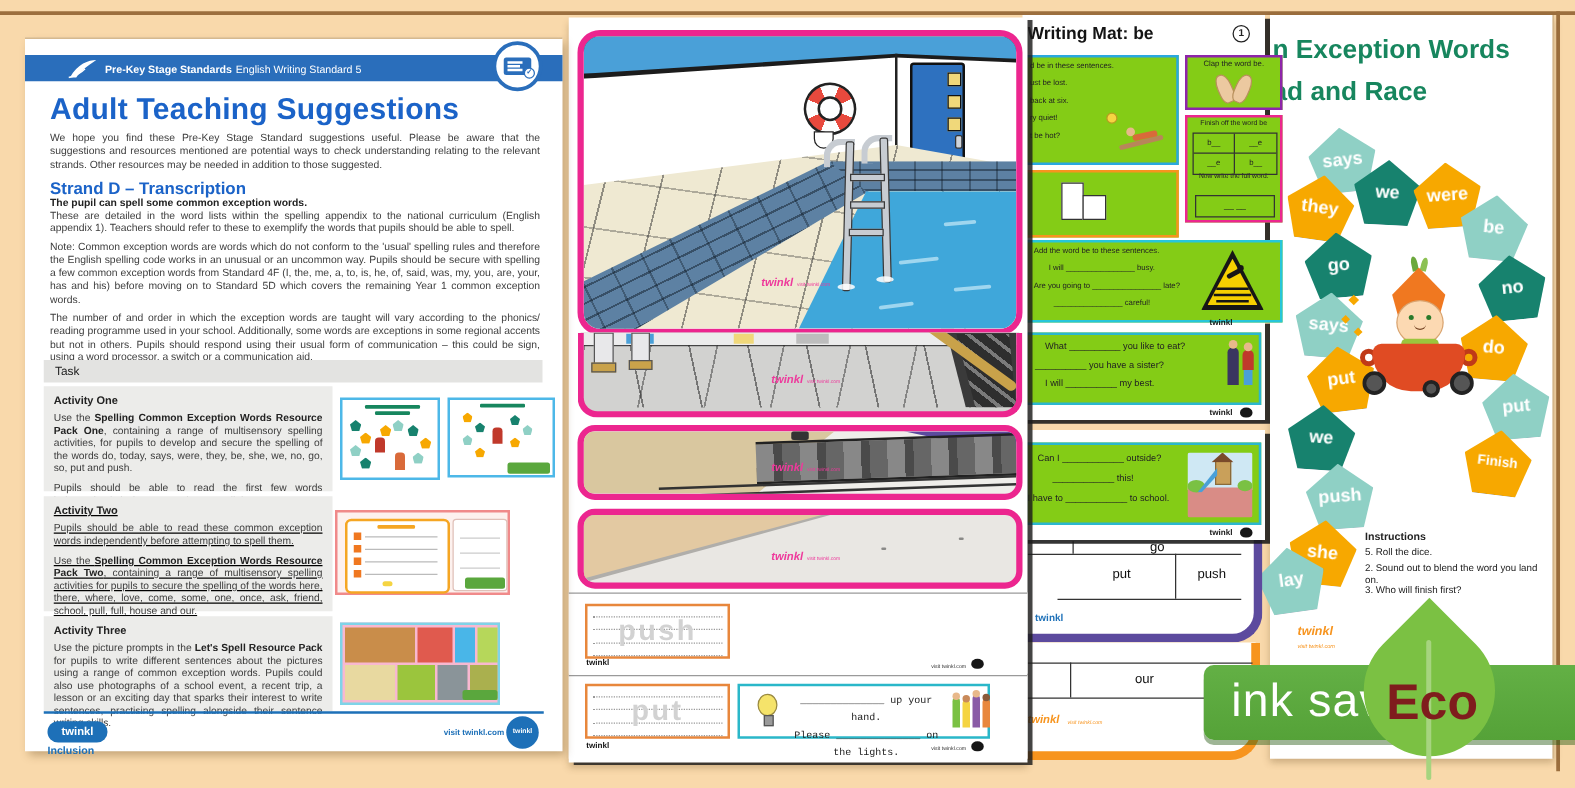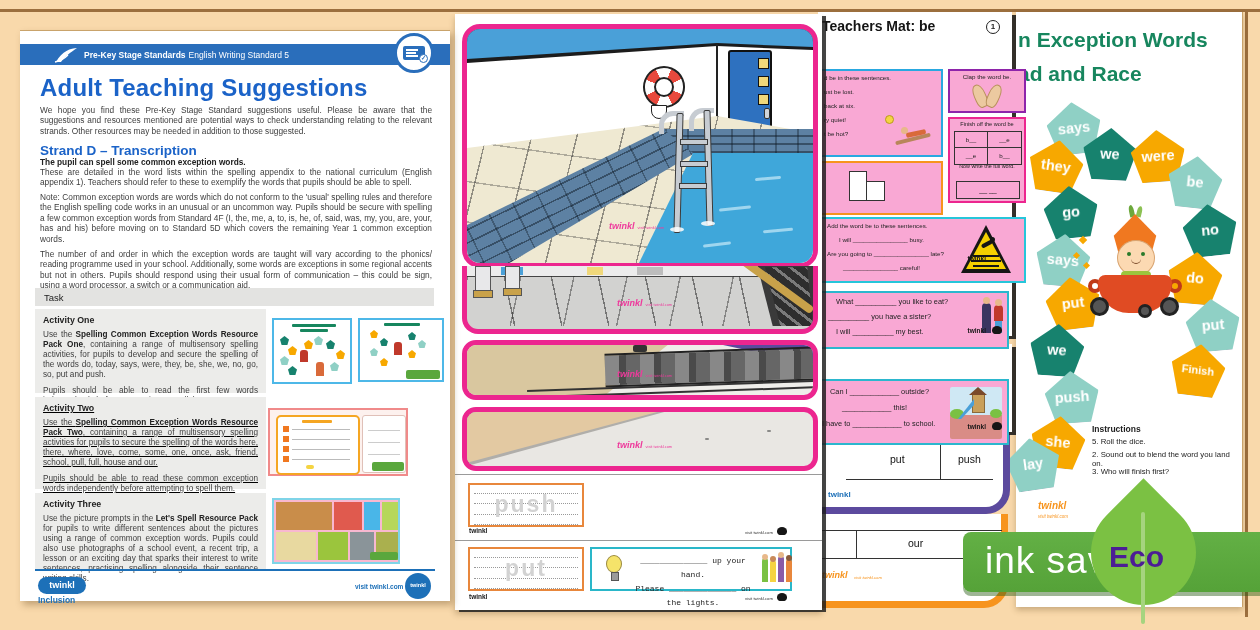--- a/index.html
+++ b/index.html
@@ -42,21 +42,21 @@
   .wm small{font-size:4px;font-style:normal;font-weight:normal;margin-left:3px;}
   .wstrip-box{position:absolute;box-sizing:border-box;background:#fff;}
   .trace-line{position:absolute;left:4px;right:4px;border-top:1px dotted #999;}
   .ghost-word{position:absolute;left:0;right:0;top:6px;text-align:center;font-size:23px;font-weight:bold;color:#d2d2d2;letter-spacing:2px;}
   .sent{font-size:8px;color:#222;line-height:14px;text-align:center;}
   .mini-logo{position:absolute;font-size:6.5px;font-weight:bold;color:#161616;}
   .mini-visit{position:absolute;font-size:4.2px;color:#333;}
   .blob{position:absolute;width:10px;height:8px;border-radius:50% 50% 45% 45%;background:#161616;}
   
   .mat-page{position:absolute;left:818px;width:194px;background:#fff;box-shadow:4px 3px 0 rgba(25,25,25,.88);}
-  .mat-box{position:absolute;box-sizing:border-box;background:#f9a8d4;margin-top:25px;}
+  .mat-box{position:absolute;box-sizing:border-box;background:#84cc16;}
   .mat-title{position:absolute;left:822px;top:18px;font-size:14px;font-weight:bold;color:#141414;}
   .circ-num{position:absolute;left:986px;top:20px;width:14px;height:14px;border:1.5px solid #222;border-radius:50%;box-sizing:border-box;font-size:8px;font-weight:bold;color:#222;text-align:center;line-height:11px;}
   .mt{font-size:6.2px;color:#222;}
   .ms{font-size:7.4px;color:#222;}
   .tbl-line{position:absolute;background:#333;}
   .word-cell{position:absolute;font-size:10.5px;color:#111;}
   
   #board-page{left:1016px;top:12px;width:226px;height:595px;background:#fff;box-shadow:0 3px 6px rgba(90,60,20,.3);border-right:1px solid #c9a36b;}
   .bg-title{position:absolute;color:#17865e;font-weight:bold;font-size:21px;white-space:nowrap;}
   .tile{position:absolute;width:54px;height:52px;clip-path:polygon(50% 0,100% 40%,82% 100%,18% 100%,0 40%);display:flex;align-items:center;justify-content:center;color:#fff;font-weight:bold;font-size:14.5px;filter:drop-shadow(0 1px 0 #20355c);}
@@ -64,21 +64,21 @@
   .t-dark{background:#17826e;}
   .t-orange{background:#f7a800;}
   .instr-title{position:absolute;left:1092px;top:424px;font-size:8.5px;font-weight:bold;color:#222;}
   .instr-line{position:absolute;left:1092px;font-size:7.8px;color:#222;width:145px;}
   .o-logo{position:absolute;color:#f7941e;font-weight:bold;font-style:italic;}
   
   #eco-banner{position:absolute;left:963px;top:532px;width:297px;height:60px;background:linear-gradient(#63b045,#55a238);border-radius:8px 0 0 8px;box-shadow:0 4px 0 rgba(40,90,20,.45);}
   #eco-label{position:absolute;left:22px;top:8px;color:#fff;font-size:37px;letter-spacing:1px;}
   #eco-leaf{position:absolute;left:1091px;top:500px;width:105px;height:105px;background:#7bc143;border-radius:0 55% 55% 55%;transform:rotate(45deg);}
   #eco-stem{position:absolute;left:1141px;top:512px;width:4px;height:112px;background:#a6d47f;border-radius:2px;}
-  #eco-word{position:absolute;left:1109px;top:540px;color:#4c1d95;font-size:30px;font-weight:bold;}
+  #eco-word{position:absolute;left:1109px;top:540px;color:#7f1d1d;font-size:40px;font-weight:bold;}
   
   .clip{position:absolute;}
 </style>
 </head>
 <body>
 
 <div id="canvas">
 
   <div class="abs frame-line" style="left:0;top:9px;width:1260px;height:3px;"></div>
   <div class="abs frame-line" style="left:1245px;top:9px;width:3px;height:608px;"></div>
@@ -181,21 +181,21 @@
         <div class="abs" style="left:12px;top:6px;width:9px;height:16px;background:#c0392b;border-radius:4px 4px 0 0;"></div>
         <div class="abs" style="left:13px;top:22px;width:7px;height:12px;background:#4aa0d8;"></div>
         <div class="abs" style="left:13px;top:0;width:7px;height:7px;background:#e8b88a;border-radius:50%;"></div>
       </div>
     </div>
     <div class="mini-logo" style="right:26px;bottom:2px;">twinkl</div>
     <div class="blob" style="right:10px;bottom:2px;"></div>
   </div>
 
   <div class="mat-page" style="top:12px;height:240px;">
-    <div class="mat-title" style="left:4px;top:6px;position:absolute;">Teachers Mat: be</div>
+    <div class="mat-title" style="left:4px;top:6px;position:absolute;">Writing Mat: be</div>
     <div class="circ-num" style="left:168px;top:8px;position:absolute;">1</div>
 
     <div class="mat-box" style="left:1px;top:32px;width:124px;height:88px;border:2px solid #29a8e0;">
       <div class="mt abs" style="left:3px;top:3px;">d be in these sentences.</div>
       <div class="mt abs" style="left:3px;top:17px;">ust be lost.</div>
       <div class="mt abs" style="left:3px;top:31px;">back at six.</div>
       <div class="mt abs" style="left:3px;top:45px;">ry quiet!</div>
       <div class="mt abs" style="left:3px;top:59px;">t be hot?</div>
       <div class="abs" style="left:64px;top:44px;width:7px;height:7px;background:#f5d442;border:1px solid #b89a20;border-radius:50%;"></div>
       <div class="abs" style="left:72px;top:52px;width:40px;height:26px;">
@@ -432,22 +432,22 @@
       <div class="abs" style="left:20px;top:38px;width:8px;height:8px;background:#f7a800;clip-path:polygon(50% 0,100% 40%,82% 100%,18% 100%,0 40%);"></div>
       <div class="abs" style="left:48px;top:12px;width:8px;height:8px;background:#17826e;clip-path:polygon(50% 0,100% 40%,82% 100%,18% 100%,0 40%);"></div>
       <div class="abs" style="left:58px;top:20px;width:8px;height:8px;background:#8fd0c5;clip-path:polygon(50% 0,100% 40%,82% 100%,18% 100%,0 40%);"></div>
       <div class="abs" style="left:48px;top:30px;width:8px;height:8px;background:#f7a800;clip-path:polygon(50% 0,100% 40%,82% 100%,18% 100%,0 40%);"></div>
       <div class="abs" style="left:34px;top:22px;width:8px;height:13px;background:#c0392b;border-radius:3px 3px 0 0;"></div>
       <div class="abs" style="left:46px;top:50px;width:34px;height:9px;background:#5aa73d;border-radius:2px;"></div>
     </div>
 
     <div class="act-panel" style="top:366px;height:92px;text-decoration:underline;">
       <div class="act-title">Activity Two</div>
+      <div class="act-body">Pupils should be able to read these common exception words independently before attempting to spell them.</div>
       <div class="act-body"><span>Use the </span><b>Spelling Common Exception Words Resource Pack Two</b><span>, containing a range of multisensory spelling activities for pupils to secure the spelling of the words here, there, where, love, come, some, one, once, ask, friend, school, pull, full, house and our.</span></div>
-      <div class="act-body">Pupils should be able to read these common exception words independently before attempting to spell them.</div>
     </div>
     <div class="thumb" style="left:248px;top:377px;width:140px;height:68px;border:2px solid #f08a8a;background:#fdf1ee;">
       <div class="abs" style="left:6px;top:5px;width:80px;height:56px;background:#fff;border:2px solid #f5a623;border-radius:5px;">
         <div class="abs" style="left:24px;top:3px;width:30px;height:3px;background:#f5a623;border-radius:1px;"></div>
         <div class="abs" style="left:14px;top:12px;width:58px;height:1px;background:#bbb;"></div>
         <div class="abs" style="left:14px;top:22px;width:58px;height:1px;background:#bbb;"></div>
         <div class="abs" style="left:14px;top:32px;width:58px;height:1px;background:#bbb;"></div>
         <div class="abs" style="left:14px;top:42px;width:58px;height:1px;background:#bbb;"></div>
         <div class="abs" style="left:5px;top:9px;width:6px;height:6px;background:#f07820;"></div>
         <div class="abs" style="left:5px;top:19px;width:6px;height:6px;background:#f07820;"></div>

